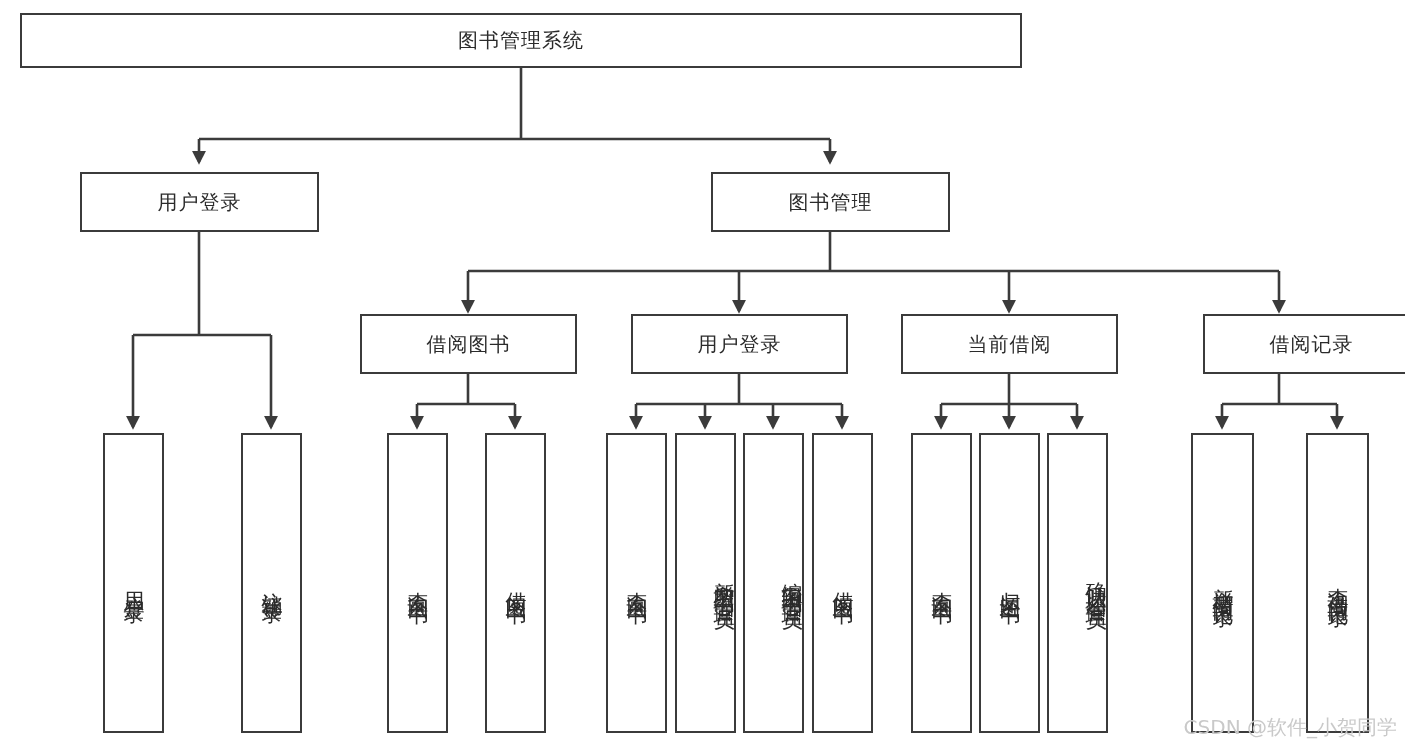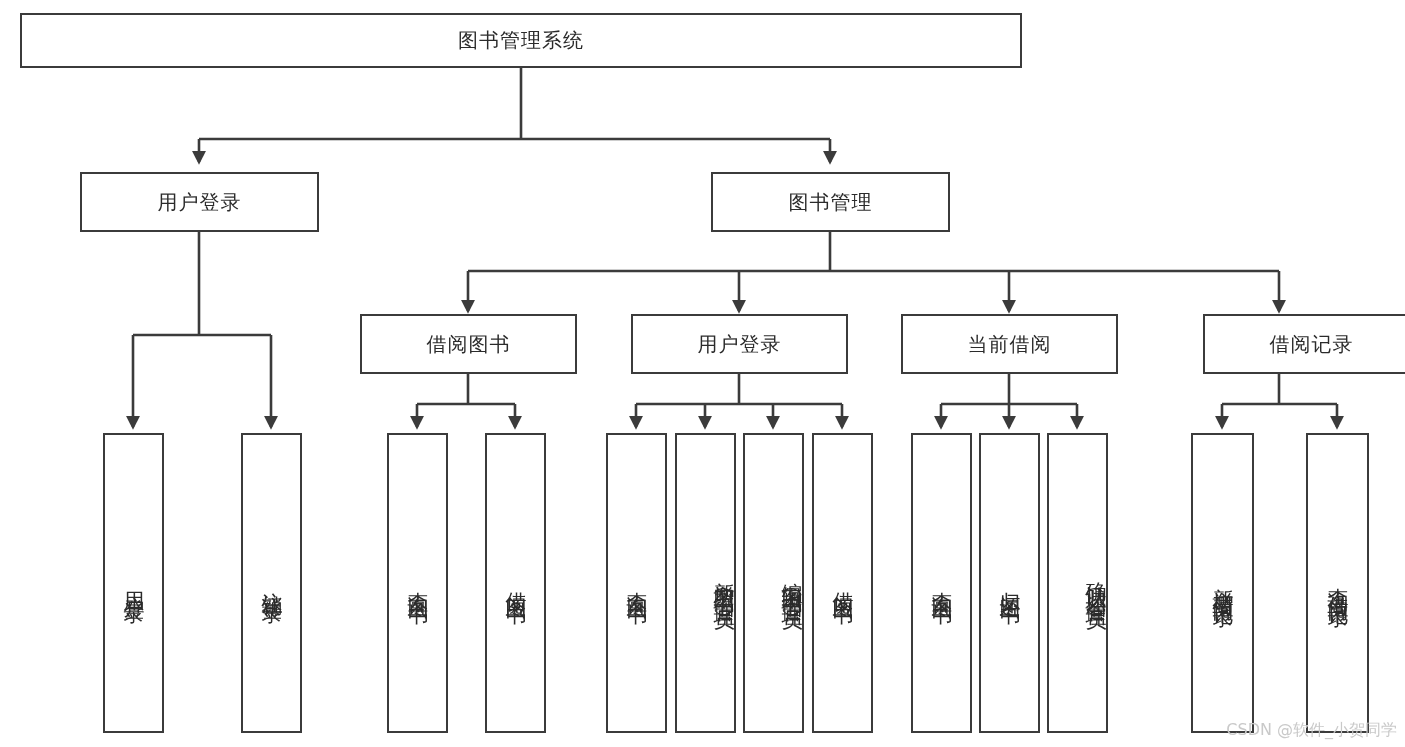--- a/index.html
+++ b/index.html
@@ -50,21 +50,21 @@
   .node.v.top {
     align-items: flex-start;
   }
   .node .label {
     display: block;
   }
   .watermark {
     position: absolute;
     right: 8px;
     bottom: 6px;
-    font-size: 16px;
+    font-size: 20px;
     color: #c9c9c9;
     z-index: 3;
     white-space: nowrap;
     font-family: "DejaVu Sans", "Liberation Sans", sans-serif;
   }
 </style>
 </head>
 <body>
 
 <div id="canvas">

